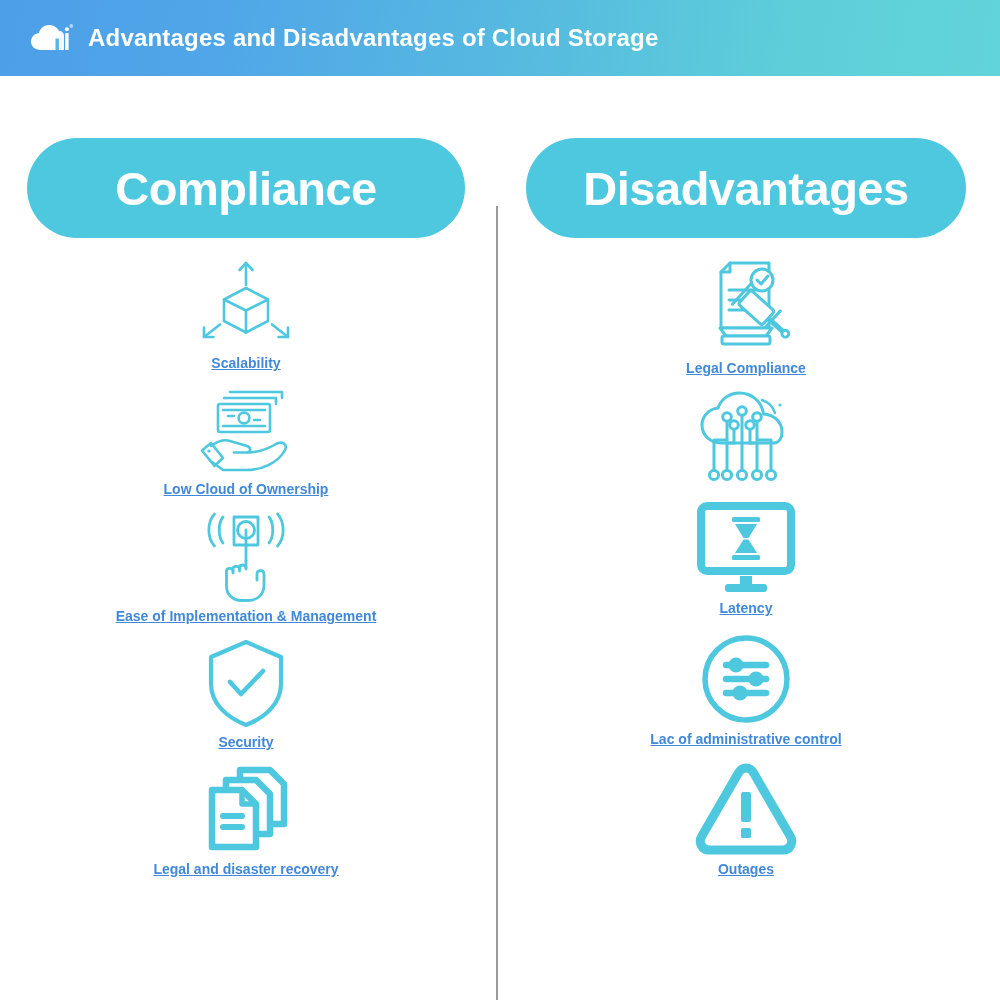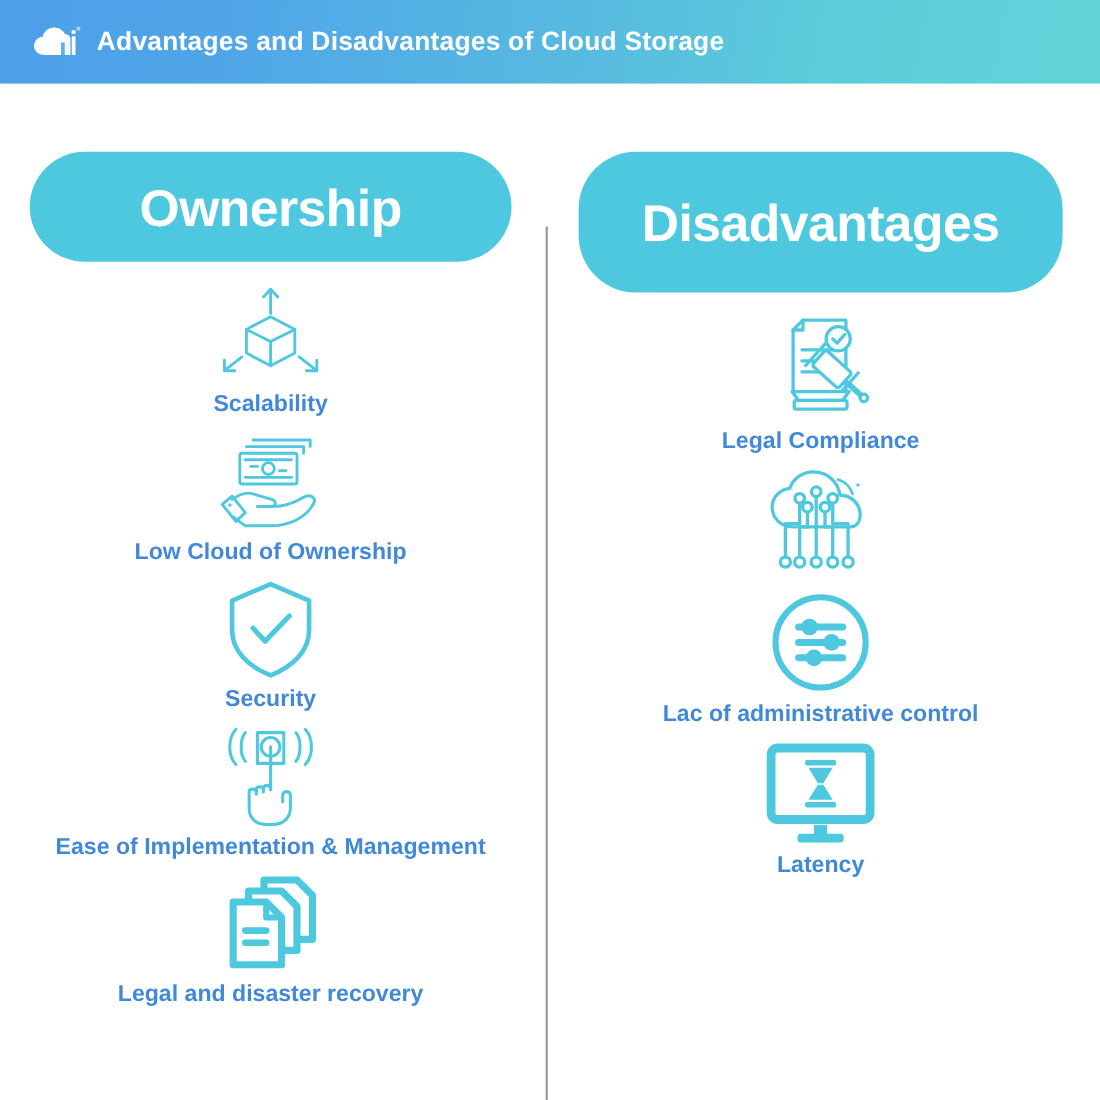--- a/index.html
+++ b/index.html
@@ -81,21 +81,21 @@
   .pill {
     margin-top: 62px;
     border-radius: 52px;
     background: #4ec8de;
     display: flex;
     align-items: center;
     justify-content: center;
     box-sizing: border-box;
   }
   .pill-left  { width: 438px; height: 100px; }
-  .pill-right { width: 440px; height: 128px; }
+  .pill-right { width: 440px; height: 100px; }
   .pill-label {
     color: #ffffff;
     font-size: 47px;
     font-weight: bold;
     letter-spacing: -0.5px;
     line-height: 1;
     white-space: nowrap;
   }
 
   .items {
@@ -110,25 +110,26 @@
     flex-direction: column;
     align-items: center;
   }
   .item-icon {
     display: flex;
     align-items: center;
     justify-content: center;
   }
   .item-label {
     color: #4189d8;
-    font-size: 21px;
+    font-size: 14px;
     font-weight: bold;
     text-align: center;
     white-space: nowrap;
     line-height: 1.1;
+    text-decoration: underline;
   }
 
   
   .col-left  .items { margin-top: 20px; }
   .col-right .items { margin-top: 22px; }
 
   .col-left  .item { margin-bottom: 13px; }
   .col-right .item { margin-bottom: 14px; }
 
   .col-left  .item-icon { height: 92px; }
@@ -158,21 +159,21 @@
     <div class="header-title">Advantages and Disadvantages of Cloud Storage</div>
   </div>
 
   <div class="board">
 
     <div class="divider"></div>
 
     <div class="column col-left">
 
       <div class="pill pill-left">
-        <span class="pill-label">Ownership</span>
+        <span class="pill-label">Compliance</span>
       </div>
 
       <div class="items">
 
         <div class="item">
           <div class="item-icon">
             <svg class="icon-svg" width="108" height="92" viewBox="0 0 108 92" fill="none" stroke="#4ec8de" stroke-width="2.6" stroke-linecap="round" stroke-linejoin="round" aria-hidden="true">
               <path d="M54 30 L76 41.5 L76 63 L54 74.5 L32 63 L32 41.5 Z"></path>
               <path d="M32 41.5 L54 52.5 L76 41.5"></path>
               <path d="M54 52.5 L54 74.5"></path>
@@ -196,49 +197,49 @@
               <path d="M33 26 L75 26 M33 42 L75 42"></path>
               <circle cx="54" cy="34" r="5.4"></circle>
               <path d="M38 32 L44 32 M64 36 L70 36"></path>
               <path d="M21 62 C28 57 34 55 40 57 L57 62 C61 63.2 61.5 67.5 57.5 68.5 L44 68.5"></path>
               <path d="M57.5 68.5 C66 68.5 76 66 86 60 C92 56.8 98 60 95 66 C88 79 72 86 56 86 L33 86 L22 78"></path>
               <path d="M12 66.5 L21 59 L33 74 L24.5 82 Z"></path>
               <circle cx="19" cy="67" r="1.6" fill="#4ec8de" stroke="none"></circle>
             </svg>
           </div>
           <div class="item-label">Low Cloud of Ownership</div>
-        </div>
-
-        <div class="item">
-          <div class="item-icon">
-            <svg class="icon-svg" width="96" height="92" viewBox="0 0 96 92" fill="none" stroke="#4ec8de" stroke-width="4.2" stroke-linecap="round" stroke-linejoin="round" aria-hidden="true">
-              <path d="M48 5 L83 20 L83 47 C83 66 68 80 48 88 C28 80 13 66 13 47 L13 20 Z"></path>
-              <path d="M32 45 L43 57 L65 34" stroke-width="4.6"></path>
-            </svg>
-          </div>
-          <div class="item-label">Security</div>
         </div>
 
         <div class="item">
           <div class="item-icon">
             <svg class="icon-svg" width="100" height="92" viewBox="0 0 100 92" fill="none" stroke="#4ec8de" stroke-width="2.8" stroke-linecap="round" stroke-linejoin="round" aria-hidden="true">
               <path d="M38 6 L62 6 L62 34 L38 34 Z"></path>
               <circle cx="50" cy="19" r="8.5"></circle>
               <path d="M50 19 L50 50"></path>
               <path d="M27 6 C22 12 22 26 27 32"></path>
               <path d="M18.5 3 C11 11 11 27 18.5 35"></path>
               <path d="M73 6 C78 12 78 26 73 32"></path>
               <path d="M81.5 3 C89 11 89 27 81.5 35"></path>
               <path d="M50 50 L50 58"></path>
               <path d="M50 57 C50 53 43.5 53 43.5 57 L43.5 60"></path>
               <path d="M43.5 58 C43.5 54.5 37 54.5 37 58 L37 62"></path>
               <path d="M37 60 C37 56.5 30.5 56.5 30.5 60 L30.5 75 C30.5 84 37 89.5 46 89.5 L52 89.5 C62 89.5 68 83 68 74 L68 63 C68 58.5 61 58.5 61 63 L61 69"></path>
             </svg>
           </div>
           <div class="item-label">Ease of Implementation &amp; Management</div>
+        </div>
+
+        <div class="item">
+          <div class="item-icon">
+            <svg class="icon-svg" width="96" height="92" viewBox="0 0 96 92" fill="none" stroke="#4ec8de" stroke-width="4.2" stroke-linecap="round" stroke-linejoin="round" aria-hidden="true">
+              <path d="M48 5 L83 20 L83 47 C83 66 68 80 48 88 C28 80 13 66 13 47 L13 20 Z"></path>
+              <path d="M32 45 L43 57 L65 34" stroke-width="4.6"></path>
+            </svg>
+          </div>
+          <div class="item-label">Security</div>
         </div>
 
         <div class="item">
           <div class="item-icon">
             <svg class="icon-svg" width="100" height="92" viewBox="0 0 100 92" fill="none" aria-hidden="true">
               <g stroke="#4ec8de" stroke-width="6.5" stroke-linejoin="round" stroke-linecap="round" fill="#ffffff">
                 <path d="M44 6 L74 6 L88 20 L88 60 L44 60 Z"></path>
                 <path d="M30 16 L60 16 L74 30 L74 70 L30 70 Z"></path>
                 <path d="M16 26 L46 26 L60 40 L60 83 L16 83 Z"></path>
               </g>
@@ -305,48 +306,58 @@
               <circle cx="33" cy="85" r="4.6" fill="#ffffff"></circle>
               <circle cx="48" cy="85" r="4.6" fill="#ffffff"></circle>
               <circle cx="63" cy="85" r="4.6" fill="#ffffff"></circle>
               <circle cx="77" cy="85" r="4.6" fill="#ffffff"></circle>
             </svg>
           </div>
         </div>
 
         <div class="item">
           <div class="item-icon">
+            <svg class="icon-svg" width="104" height="96" viewBox="0 0 104 96" fill="none" aria-hidden="true">
+              <rect x="7" y="6" width="90" height="65" rx="6" stroke="#4ec8de" stroke-width="8" fill="#ffffff"></rect>
+              <rect x="46" y="76" width="12" height="10" fill="#4ec8de"></rect>
+              <rect x="31" y="84" width="42" height="8" rx="3" fill="#4ec8de"></rect>
+              <rect x="38" y="17" width="28" height="5" rx="1.5" fill="#4ec8de"></rect>
+              <rect x="38" y="55" width="28" height="5" rx="1.5" fill="#4ec8de"></rect>
+              <path d="M41 24 L63 24 L54.5 38 L49.5 38 Z" fill="#4ec8de"></path>
+              <path d="M41 53 L63 53 L54.5 39.5 L49.5 39.5 Z" fill="#4ec8de"></path>
+            </svg>
+          </div>
+          <div class="item-label">Latency</div>
+        </div>
+
+        <div class="item">
+          <div class="item-icon">
             <svg class="icon-svg" width="96" height="96" viewBox="0 0 96 96" fill="none" aria-hidden="true">
               <circle cx="48" cy="48" r="41" stroke="#4ec8de" stroke-width="5.5" fill="none"></circle>
               <g stroke="#4ec8de" stroke-width="6.4" stroke-linecap="round">
                 <path d="M28 34 L68 34"></path>
                 <path d="M28 48 L68 48"></path>
                 <path d="M28 62 L68 62"></path>
               </g>
               <circle cx="38" cy="34" r="7.6" fill="#4ec8de"></circle>
               <circle cx="58" cy="48" r="7.6" fill="#4ec8de"></circle>
               <circle cx="42" cy="62" r="7.6" fill="#4ec8de"></circle>
             </svg>
           </div>
           <div class="item-label">Lac of administrative control</div>
         </div>
 
         <div class="item">
           <div class="item-icon">
-            <svg class="icon-svg" width="104" height="96" viewBox="0 0 104 96" fill="none" aria-hidden="true">
-              <rect x="7" y="6" width="90" height="65" rx="6" stroke="#4ec8de" stroke-width="8" fill="#ffffff"></rect>
-              <rect x="46" y="76" width="12" height="10" fill="#4ec8de"></rect>
-              <rect x="31" y="84" width="42" height="8" rx="3" fill="#4ec8de"></rect>
-              <rect x="38" y="17" width="28" height="5" rx="1.5" fill="#4ec8de"></rect>
-              <rect x="38" y="55" width="28" height="5" rx="1.5" fill="#4ec8de"></rect>
-              <path d="M41 24 L63 24 L54.5 38 L49.5 38 Z" fill="#4ec8de"></path>
-              <path d="M41 53 L63 53 L54.5 39.5 L49.5 39.5 Z" fill="#4ec8de"></path>
-            </svg>
-          </div>
-          <div class="item-label">Latency</div>
-        </div>
-
+            <svg class="icon-svg" width="102" height="96" viewBox="0 0 102 96" fill="none" aria-hidden="true">
+              <path d="M51 7 C47.5 7 45.2 8.9 43.6 11.6 L6.6 75.5 C3.3 81.2 6.6 89 14 89 L88 89 C95.4 89 98.7 81.2 95.4 75.5 L58.4 11.6 C56.8 8.9 54.5 7 51 7 Z" stroke="#4ec8de" stroke-width="9" stroke-linejoin="round" fill="#ffffff"></path>
+              <rect x="46" y="31" width="10" height="30" rx="2" fill="#4ec8de"></rect>
+              <rect x="46" y="67" width="10" height="10" rx="1.5" fill="#4ec8de"></rect>
+            </svg>
+          </div>
+          <div class="item-label">Outages</div>
+        </div>
 
       </div>
     </div>
 
   </div>
 </div>
 
 </body></html>

